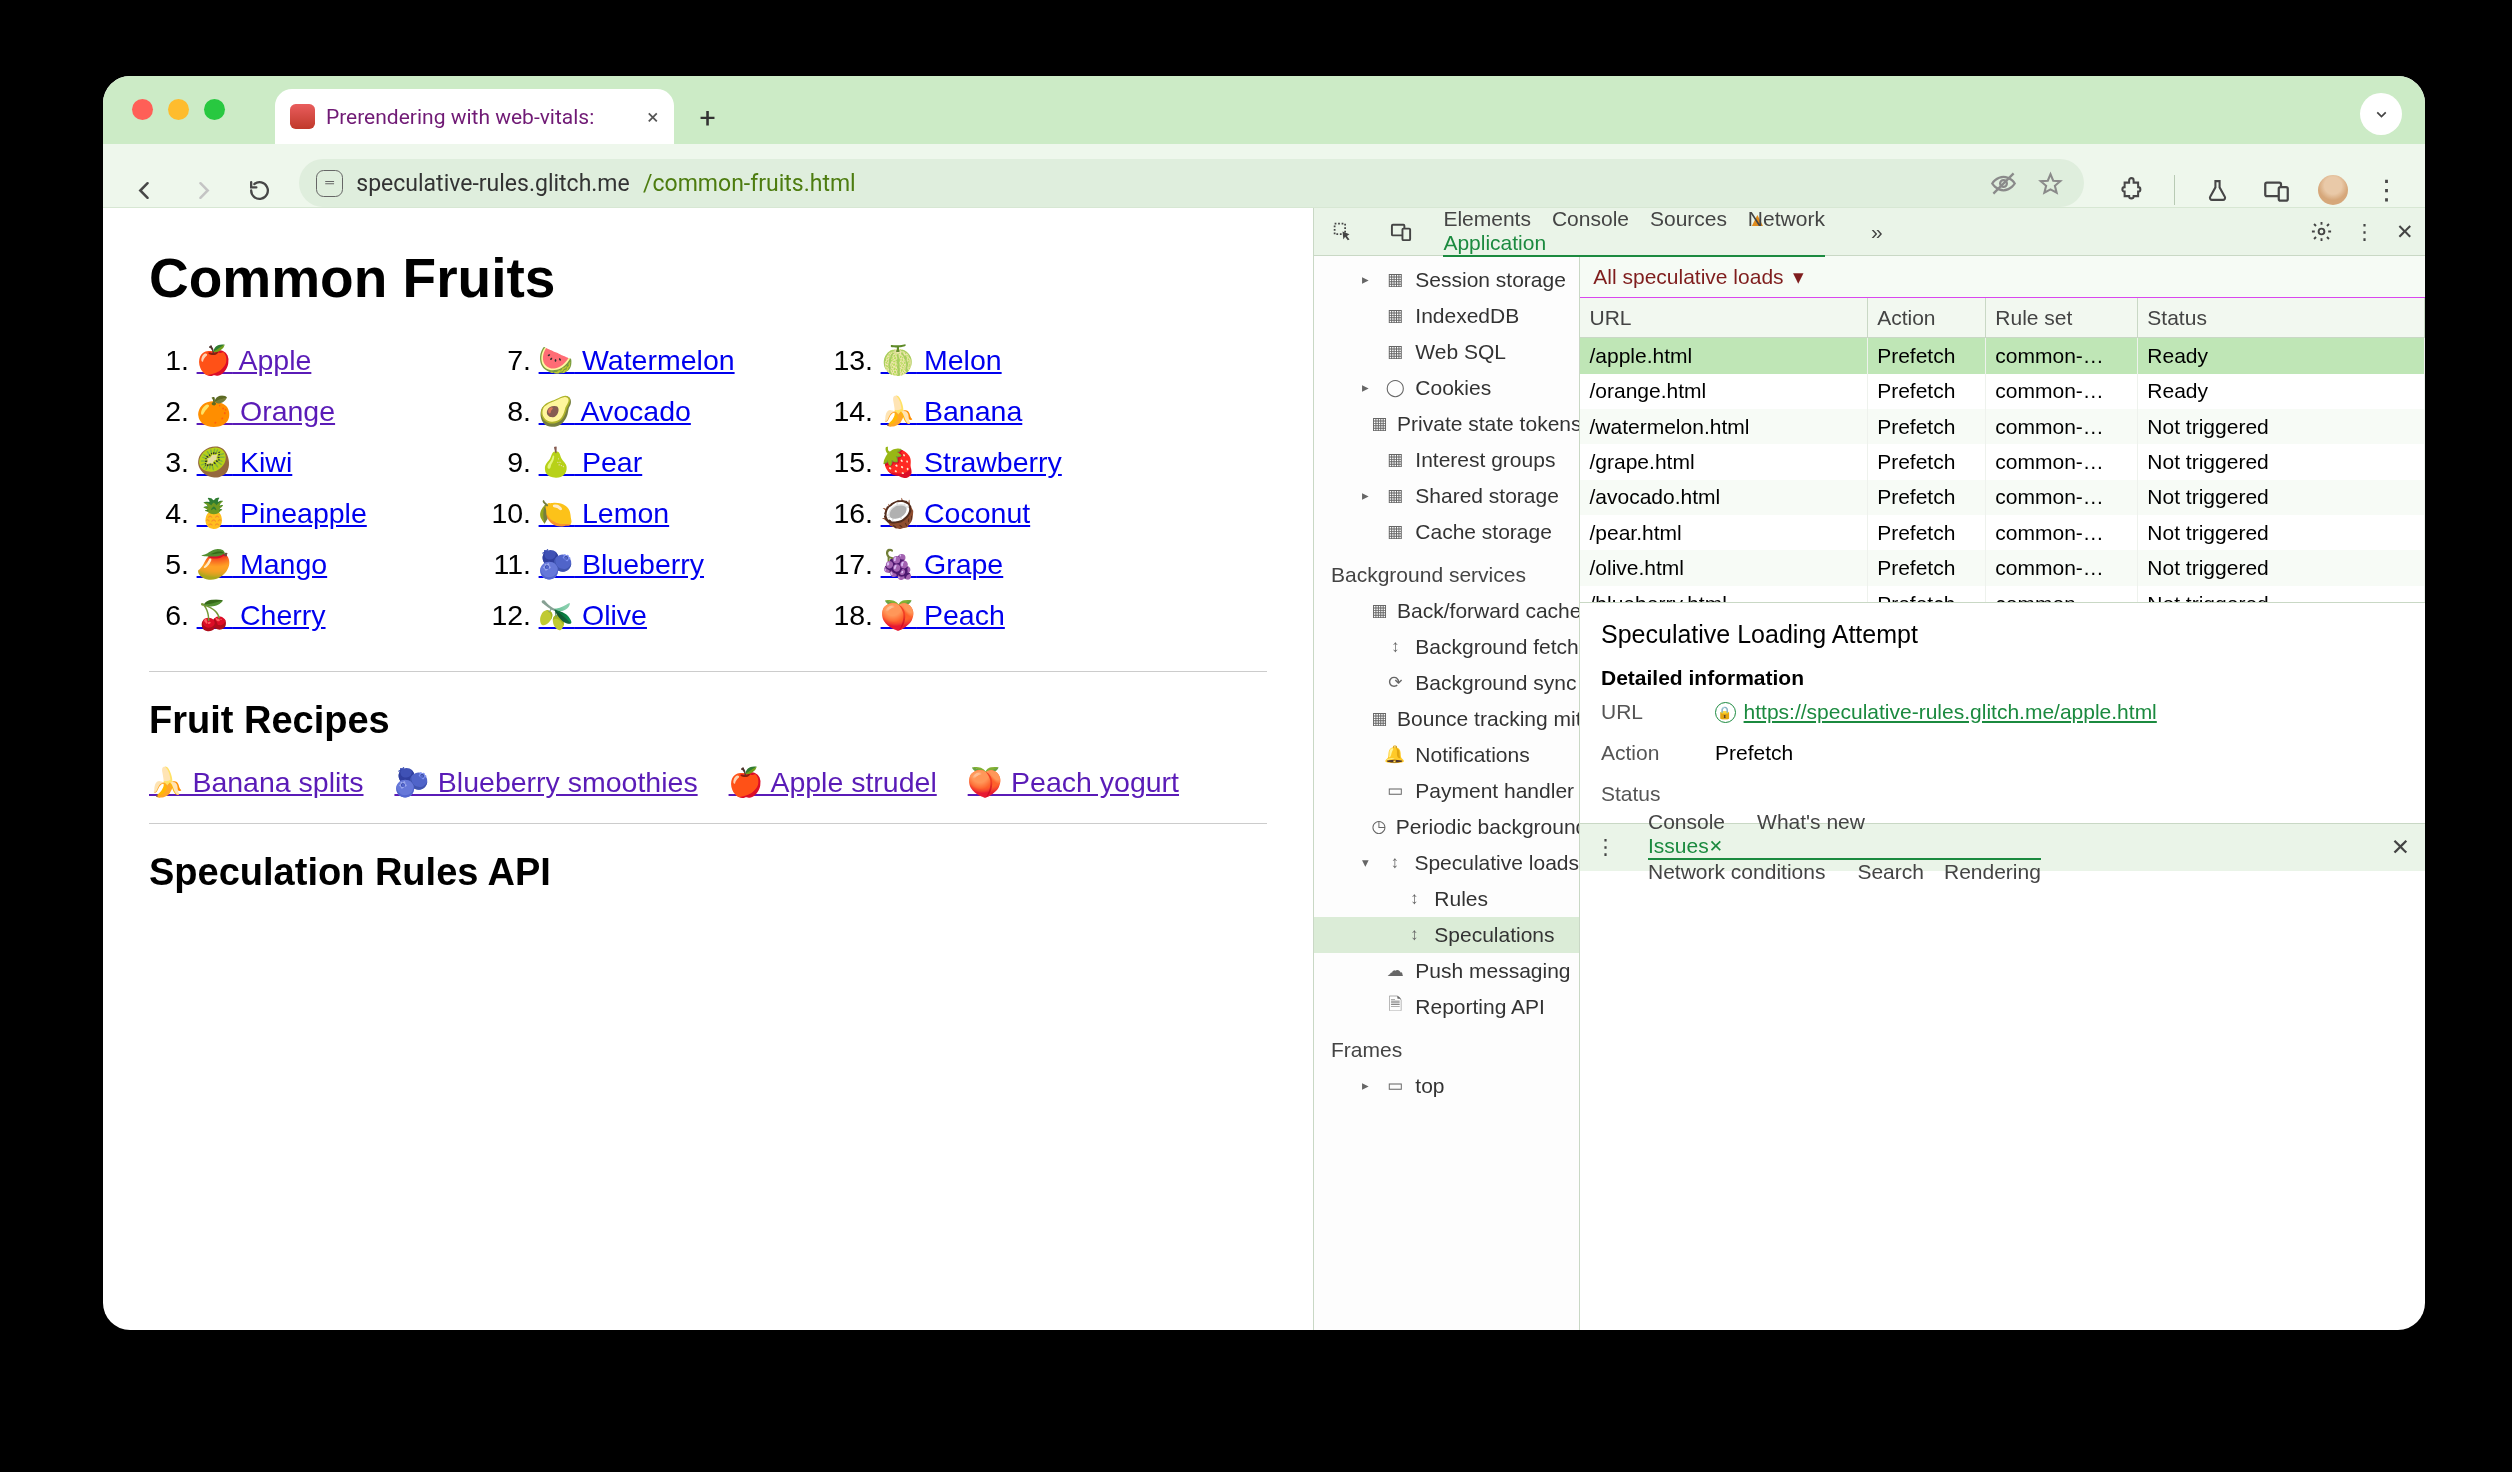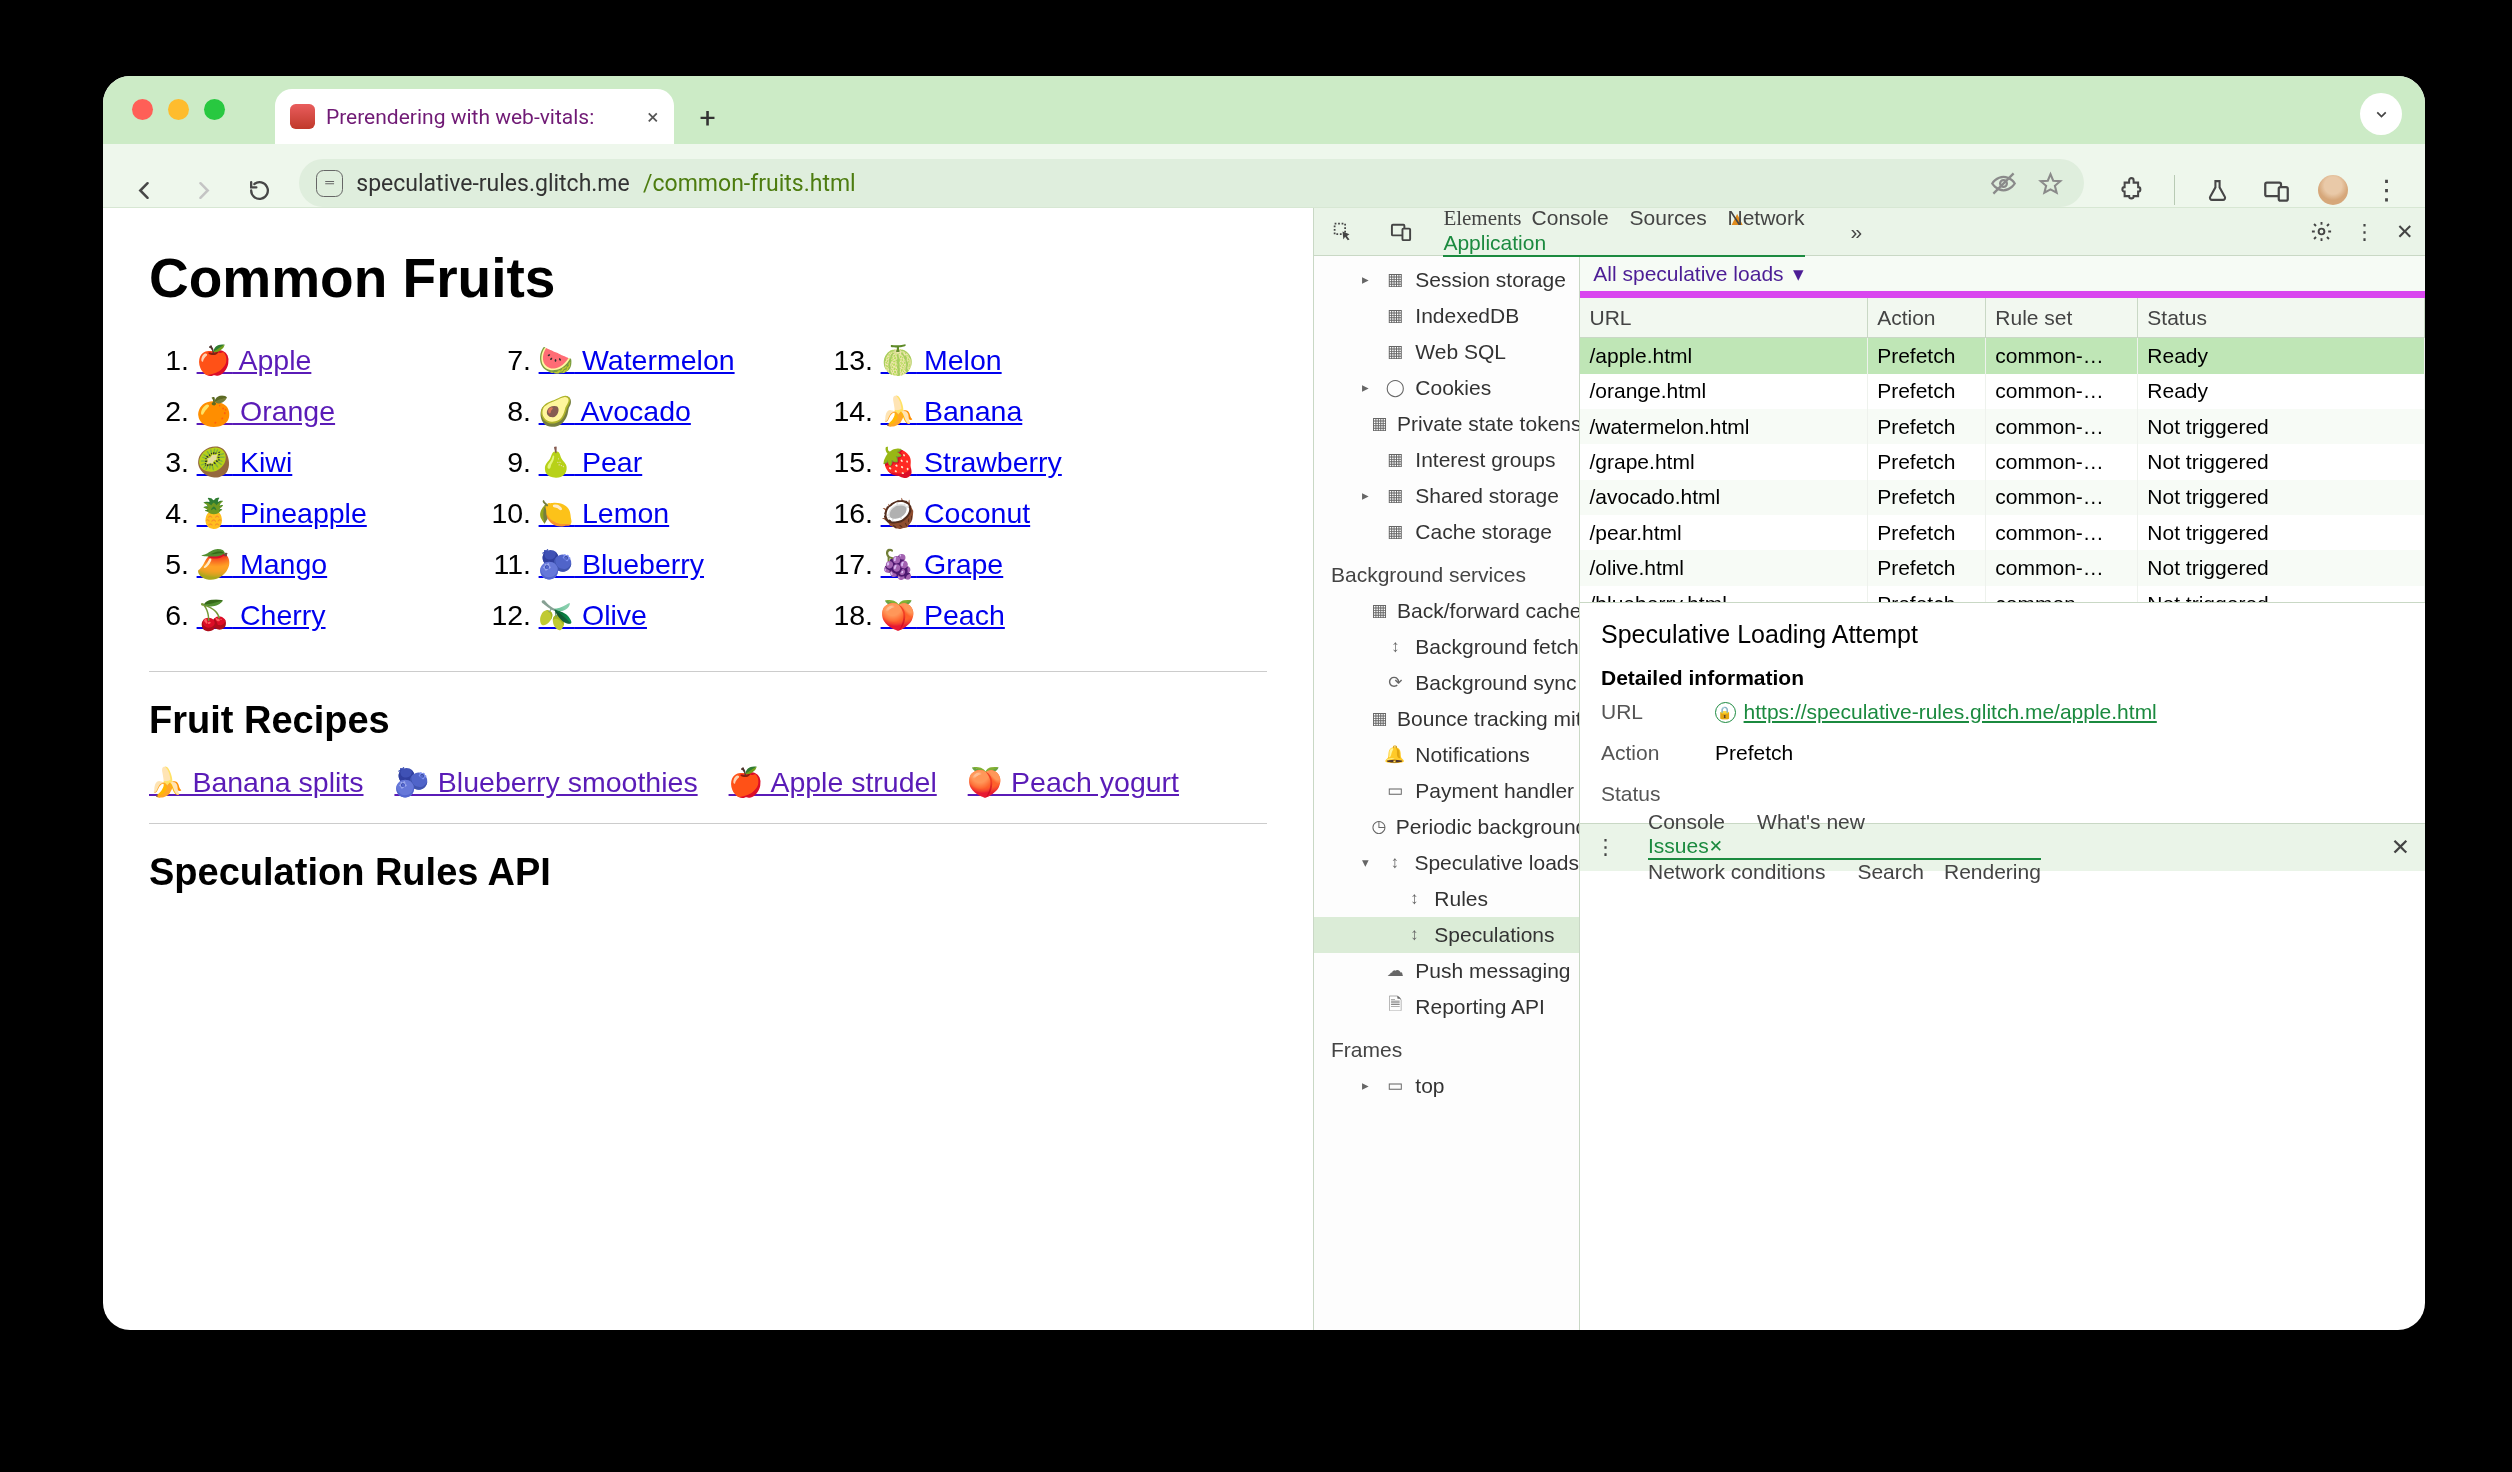--- a/index.html
+++ b/index.html
@@ -165,22 +165,22 @@
   .tree-row.sub { padding-left:48px; }
   .tree-row.subsub { padding-left:67px; }
   .tree-row.selected { background:#dbecd7; }
   .tree-row .tri { width:13.3px; color:#666; font-size:13.3px; }
   .tree-row .ico { width:21px; text-align:center; color:#666; font-size:17px; }
   .tree-heading { font-size:21px; color:#444; padding:13.3px 0 5.7px 17px; }
 
   .dt-main { flex:1; display:flex; flex-direction:column; min-height:0; }
   .dt-filter {
     height:42px;
-    border-bottom:7px solid #d946ef;
-    display:flex; align-items:center; padding:0 13.3px; font-size:21px; color:#4c1d95; gap:9.5px;
+    border-bottom:1px solid #d946ef;
+    display:flex; align-items:center; padding:0 13.3px; font-size:21px; color:#7f1d1d; gap:9.5px;
     background:#f6fbf5;
   }
   .dt-table-wrap { overflow:auto; }
   table.dt { width:100%; border-collapse:collapse; font-size:21px; }
   table.dt th { text-align:left; font-weight:400; background:#f2f8f0; border-bottom:1px solid #c9d8c5; border-right:1px solid #c9d8c5; padding:7.6px 9.5px; color:#444; position:sticky; top:0; }
   table.dt td { padding:5.7px 9.5px; border-right:1px solid #eef2ed; white-space:nowrap; overflow:hidden; text-overflow:ellipsis; max-width:0; }
   table.dt tbody tr:nth-child(odd) td { background:#f7fbf6; }
   table.dt tbody tr.hl td { background:#bfe6b6 !important; }
   .col-url { width:34%; }
   .col-act { width:14%; }
@@ -393,21 +393,21 @@
                 <rect x="3" y="3" width="12" height="12" fill="none" stroke="#444" stroke-width="2" stroke-dasharray="2 2"></rect>
                 <path d="M12 12l8 3-3 2 3 4-2 1-3-4-2 3z" fill="#444"></path>
               </svg>
         </span>
         <span class="iconbtn">
           <svg width="23" height="23" viewBox="0 0 24 24">
                 <rect x="2" y="5" width="13" height="11" rx="1" fill="none" stroke="#444" stroke-width="2"></rect>
                 <rect x="13" y="9" width="8" height="12" rx="1" fill="#eaf4e8" stroke="#444" stroke-width="2"></rect>
               </svg>
         </span>
-        <span id="dtabs"><span class="tabitem" style="margin-right: 10px; font-family: Liberation Serif, serif;">Elements</span><span class="tabitem" style="margin-right: 21px;">Console</span><span class="tabitem" style="margin-right: 21px;">Sources</span><span class="warn">▲</span><span class="tabitem" style="margin-right: 21px;">Network</span><span class="tabitem active" style="margin-right: 21px;">Application</span></span>
+        <span id="dtabs"><span class="tabitem" style="margin-right: 21px;">Elements</span><span class="tabitem" style="margin-right: 21px;">Console</span><span class="tabitem" style="margin-right: 21px;">Sources</span><span class="warn">▲</span><span class="tabitem" style="margin-right: 21px;">Network</span><span class="tabitem active" style="margin-right: 21px;">Application</span></span>
         <span class="tabitem">»</span>
         <span class="right">
           <span>
             <svg width="23" height="23" viewBox="0 0 24 24">
                   <circle cx="12" cy="12" r="3" fill="none" stroke="#444" stroke-width="2"></circle>
                   <path d="M12 2v3M12 19v3M4.2 4.2l2.1 2.1M17.7 17.7l2.1 2.1M2 12h3M19 12h3M4.2 19.8l2.1-2.1M17.7 6.3l2.1-2.1" stroke="#444" stroke-width="2"></path>
                 </svg>
           </span>
           <span>⋮</span>
           <span>✕</span>

